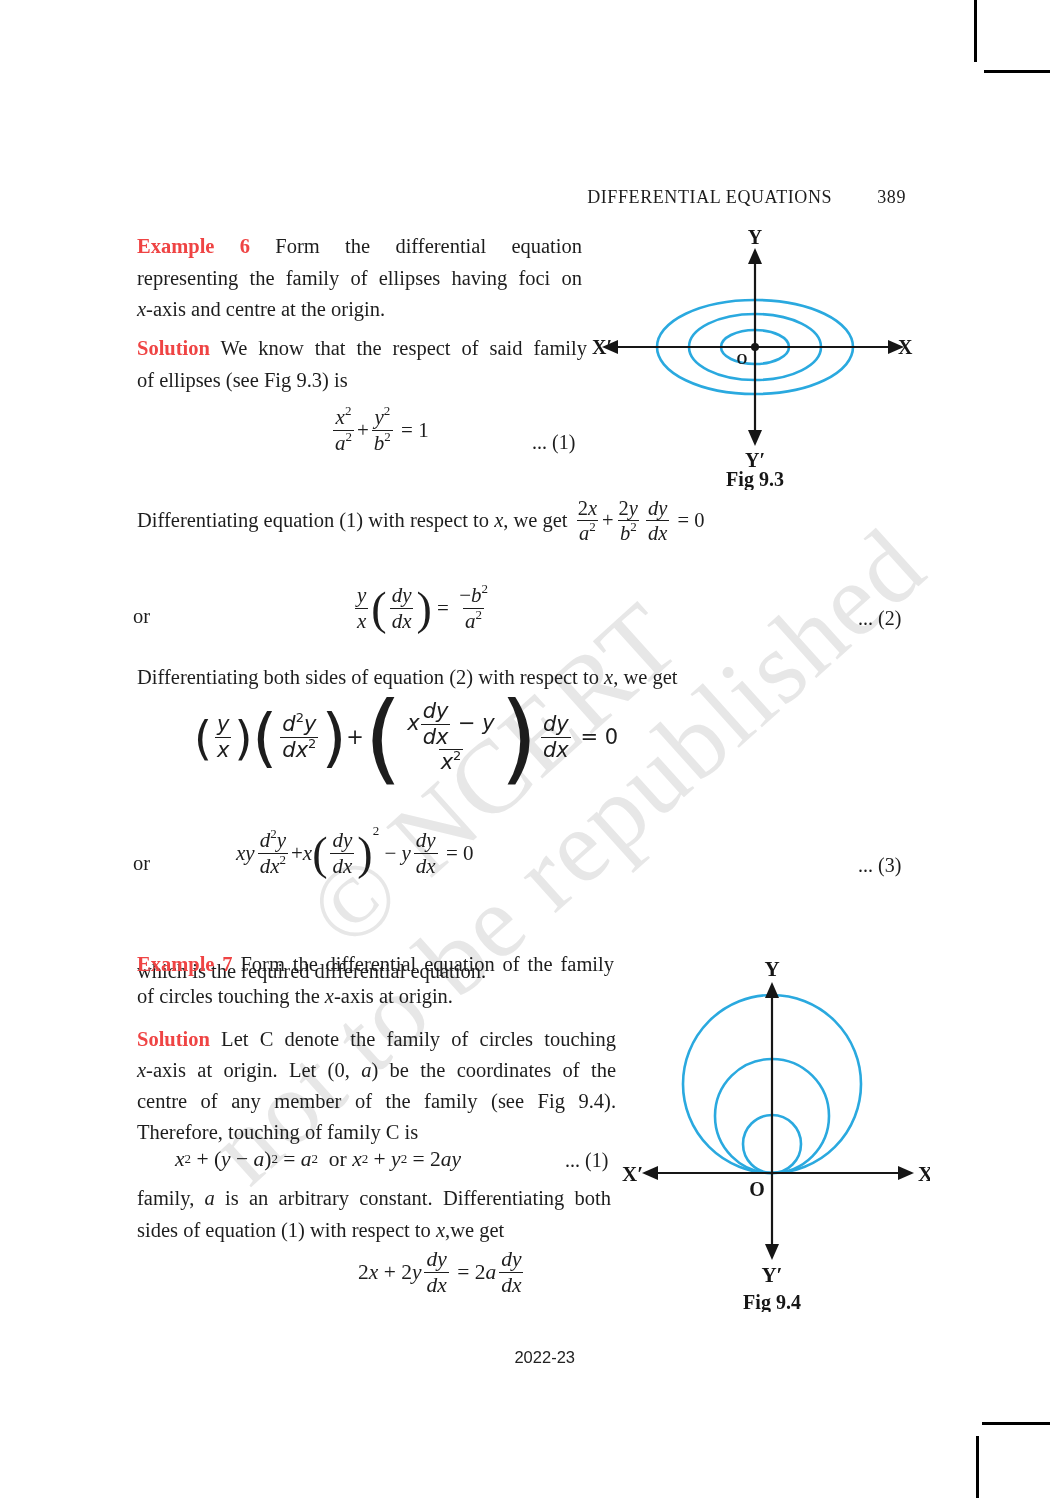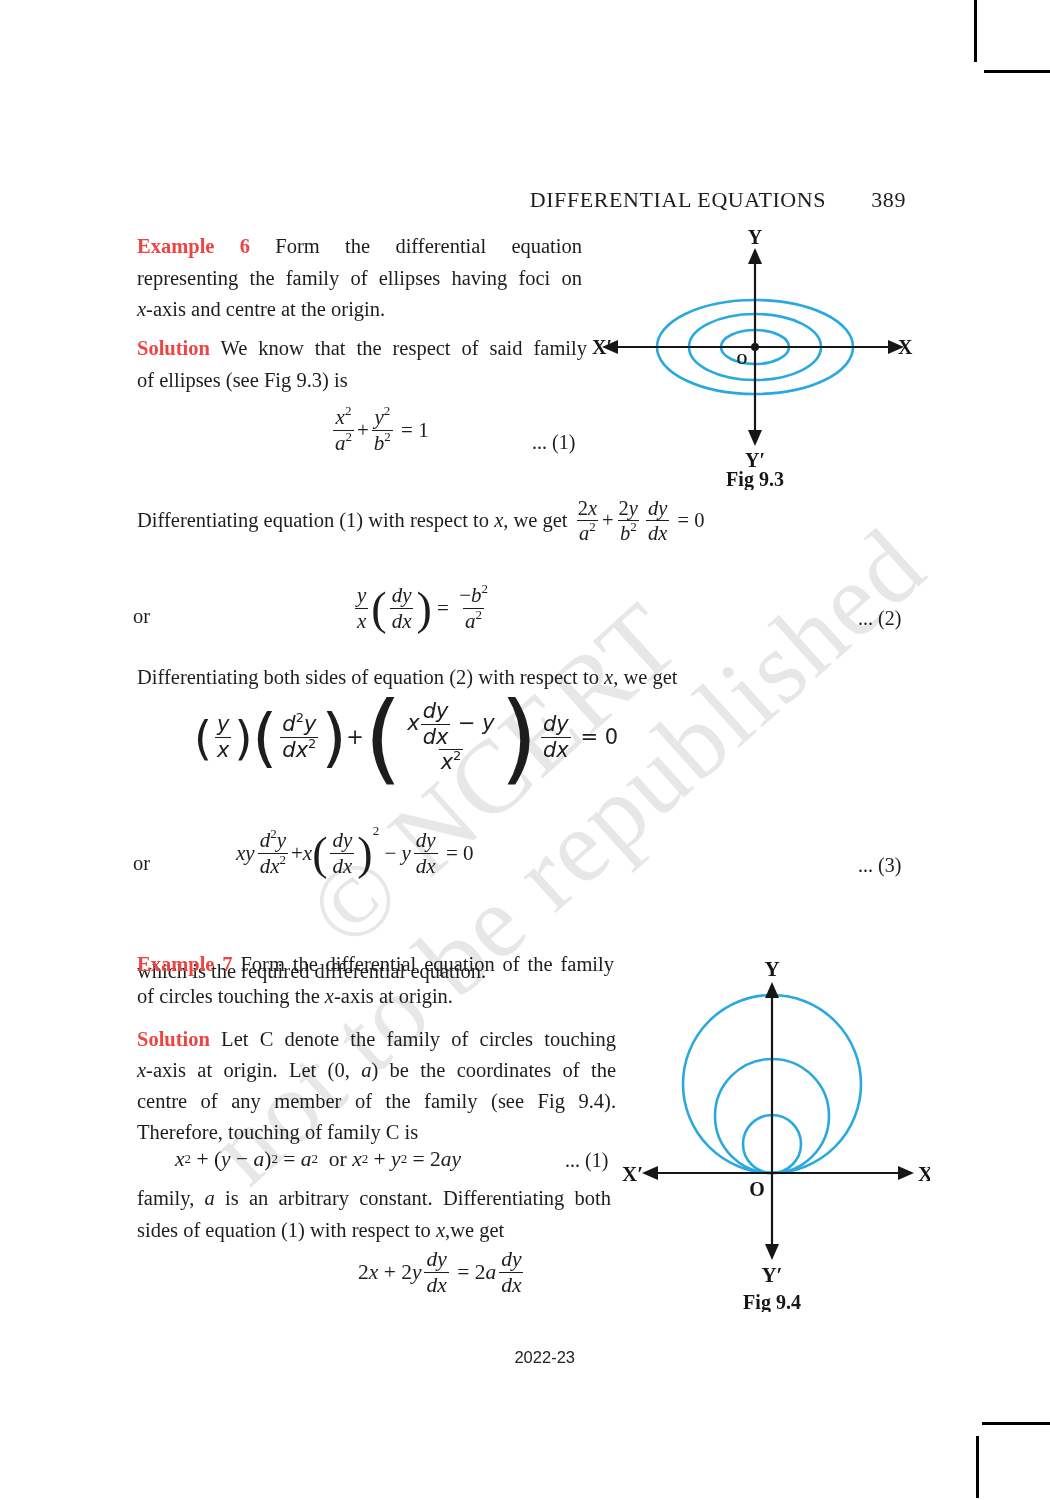--- a/index.html
+++ b/index.html
@@ -11,21 +11,21 @@
   .watermark {
     position:absolute; left:-20px; top:706px; width:1100px; z-index:0;
     transform:rotate(-42deg); text-align:center; white-space:nowrap;
     font-size:104px; line-height:1.05; color:#e7e7e7; letter-spacing:2px;
     font-family:"Liberation Serif", serif; user-select:none;
   }
   .layer { position:absolute; inset:0; z-index:1; }
   
   .header {
     position:absolute; top:187px; left:0; width:906px; display:flex;
-    justify-content:flex-end; gap:45px; font-size:22px; letter-spacing:0.6px;
+    justify-content:flex-end; gap:45px; font-size:18px; letter-spacing:0.6px;
   }
   
   .para { position:absolute; font-size:20.5px; line-height:31.5px; }
   .jline { text-align:justify; text-align-last:justify; }
   .jline.last { text-align-last:auto; }
   .lbl { color:#ef4444; font-weight:bold; }
   i { font-style:italic; }
   
   .eqrow { position:absolute; display:flex; align-items:center; font-size:21px; white-space:pre; z-index:2; }
   .fr { display:inline-flex; flex-direction:column; align-items:center; margin:0 3px; vertical-align:middle; }

